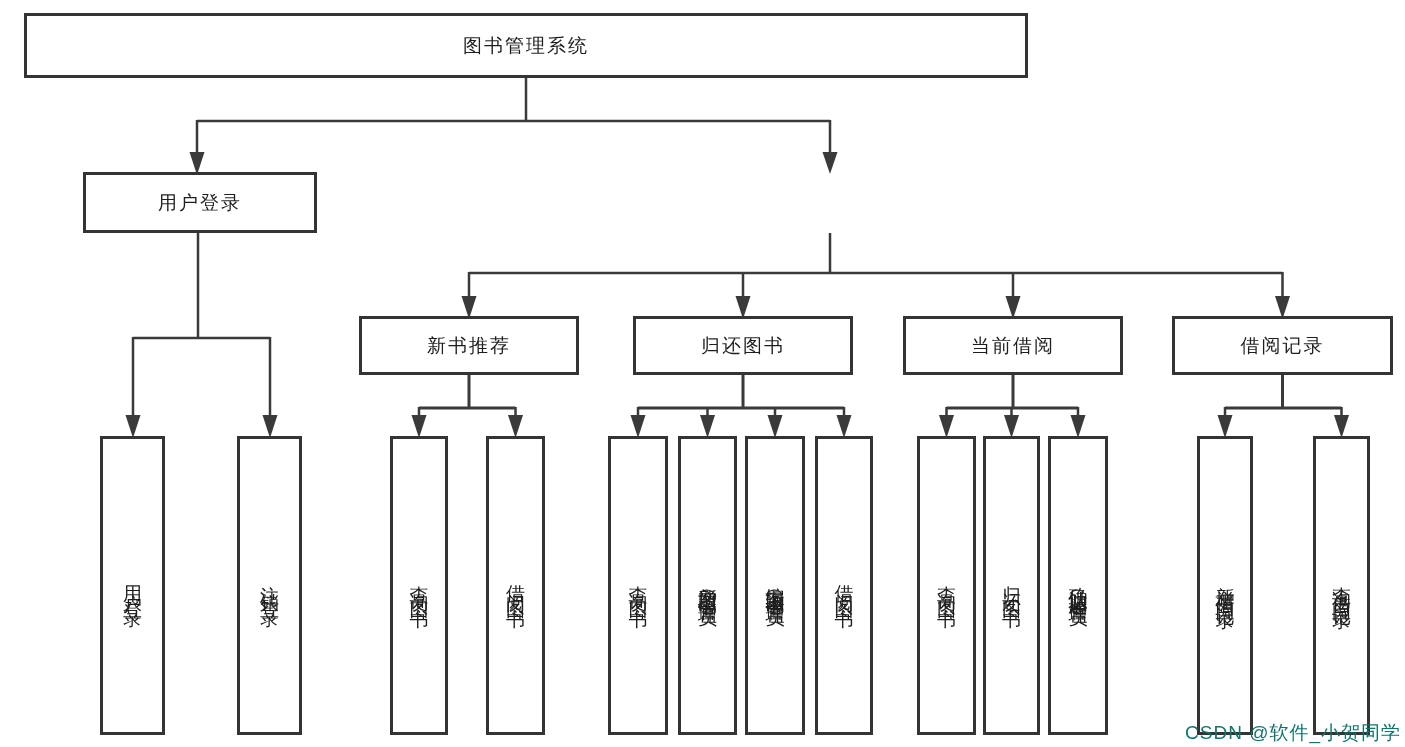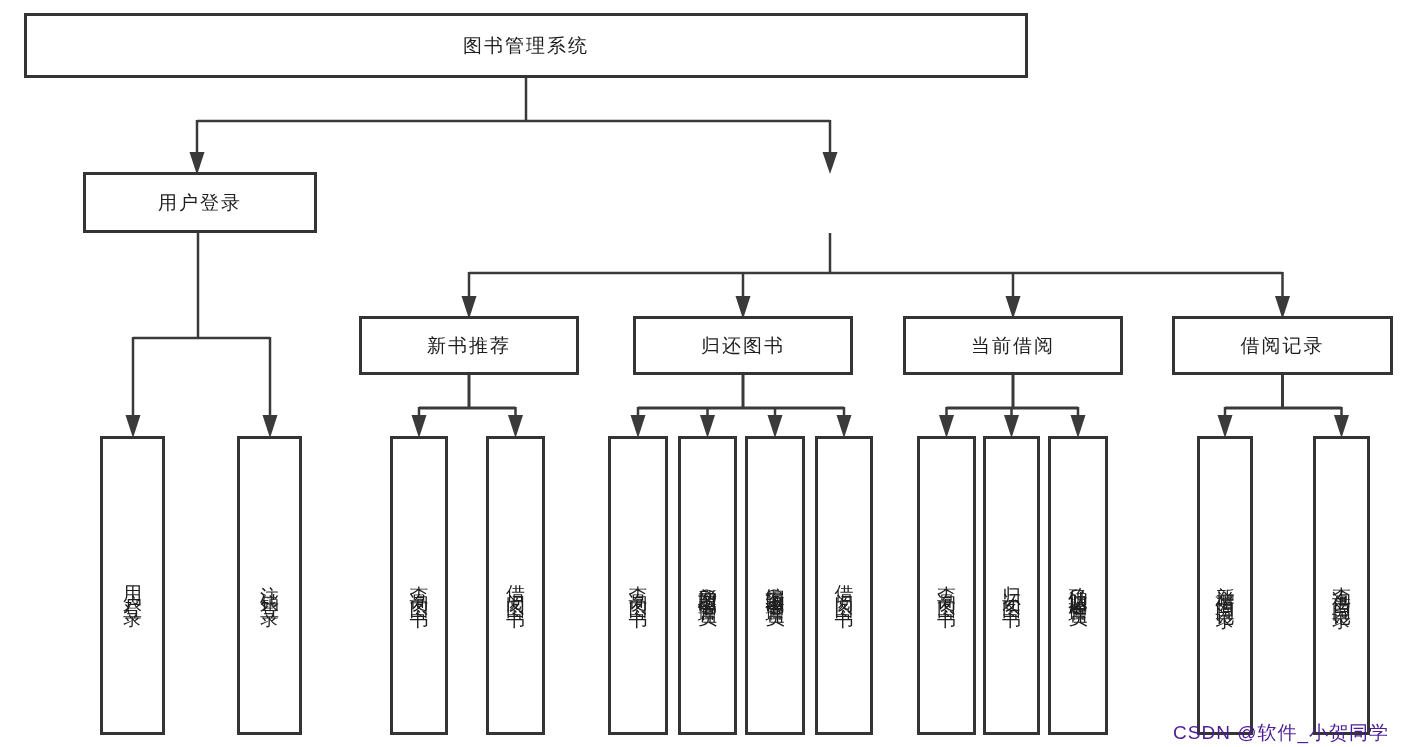--- a/index.html
+++ b/index.html
@@ -40,23 +40,23 @@
   .vlabel {
     writing-mode: vertical-rl;
     text-orientation: mixed;
     white-space: nowrap;
     font-size: 19px;
     letter-spacing: 8px;
     color: #1e1e1e;
   }
   .watermark {
     position: absolute;
-    right: 16px; bottom: 1px;
+    right: 4px; bottom: 1px;
     font-size: 19px;
-    color: #4c1d95;
+    color: #0f766e;
     letter-spacing: 1px;
     z-index: 3;
     text-align: right;
   }
 </style>
 </head>
 <body>
 
 <div id="canvas">
 

